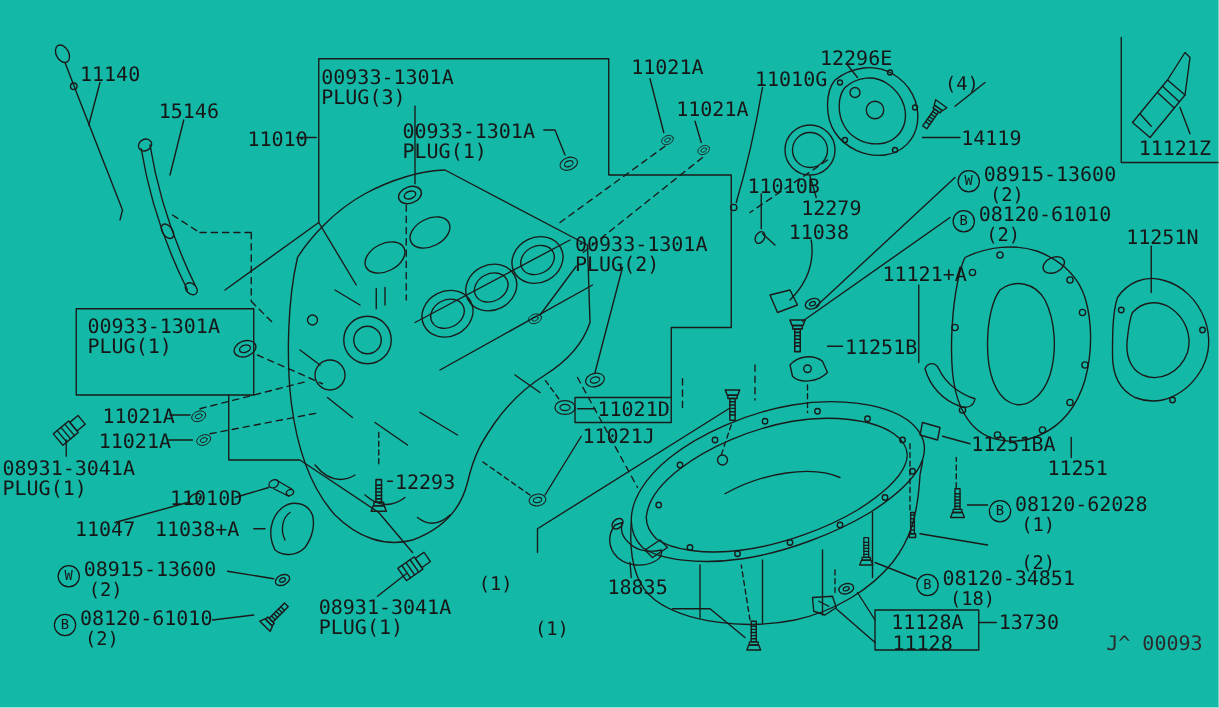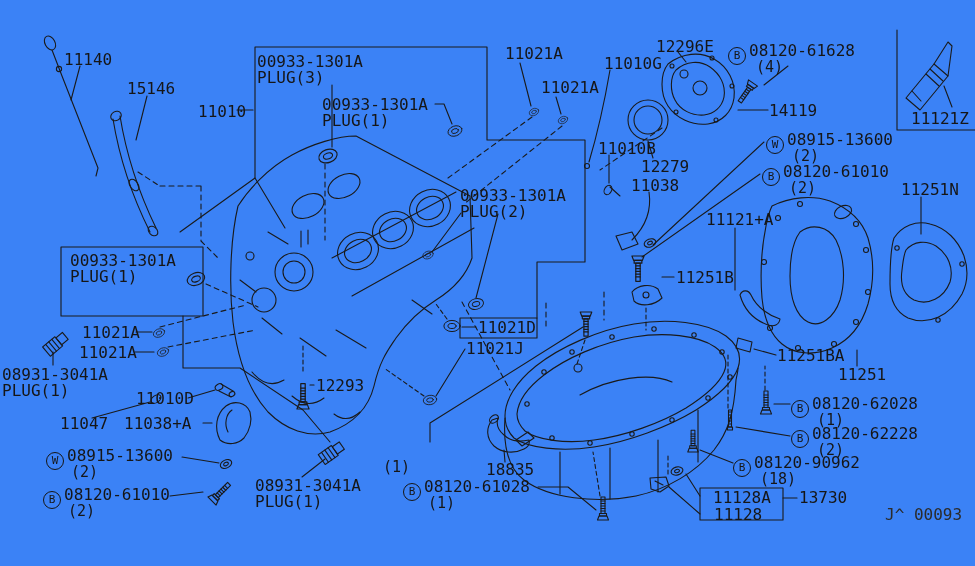--- a/index.html
+++ b/index.html
@@ -1,16 +1,16 @@
 <!DOCTYPE html>
 <html><head>
 <meta charset="utf-8">
 <style>
   html,body{margin:0;padding:0;background:#fff;}
-  .stage{position:relative;width:975px;height:566px;background:#3b82f6;overflow:hidden;
+  .stage{position:relative;width:975px;height:566px;background:#14b8a6;overflow:hidden;
          font-family:"DejaVu Sans Mono",monospace;color:#161616;}
   .stage svg{position:absolute;left:0;top:0;}
   .lbl{position:absolute;font-size:16px;line-height:17px;letter-spacing:0;white-space:nowrap;
        font-family:"DejaVu Sans Mono",monospace;color:#161616;}
   .qty{font-size:15px;}
   .circ{display:inline-flex;align-items:center;justify-content:center;
         width:16px;height:16px;border:1.3px solid #161616;border-radius:50%;
         font-size:11px;line-height:11px;margin-right:3px;vertical-align:-3px;}
   .footer{font-size:16px;color:#2b2b2b;}
 </style>
@@ -284,21 +284,20 @@
 <div class="lbl" style="left:257px;top:53px">00933-1301A</div>
 <div class="lbl" style="left:257px;top:69px">PLUG(3)</div>
 <div class="lbl" style="left:322px;top:96px">00933-1301A</div>
 <div class="lbl" style="left:322px;top:112px">PLUG(1)</div>
 
 <div class="lbl" style="left:505px;top:45px">11021A</div>
 <div class="lbl" style="left:541px;top:79px">11021A</div>
 <div class="lbl" style="left:604px;top:55px">11010G</div>
 <div class="lbl" style="left:656px;top:38px">12296E</div>
 
-<div class="lbl" style="left:728px;top:42px"><span class="circ">B</span><span>08120-61628</span></div>
 <div class="lbl qty" style="left:756px;top:59px">(4)</div>
 
 <div class="lbl" style="left:769px;top:102px">14119</div>
 <div class="lbl" style="left:911px;top:110px">11121Z</div>
 <div class="lbl" style="left:598px;top:140px">11010B</div>
 <div class="lbl" style="left:641px;top:158px">12279</div>
 <div class="lbl" style="left:631px;top:177px">11038</div>
 
 <div class="lbl" style="left:766px;top:131px"><span class="circ">W</span><span>08915-13600</span></div>
 <div class="lbl qty" style="left:792px;top:148px">(2)</div>
@@ -332,31 +331,29 @@
 <div class="lbl qty" style="left:68px;top:503px">(2)</div>
 
 <div class="lbl" style="left:316px;top:377px">12293</div>
 <div class="lbl" style="left:255px;top:477px">08931-3041A</div>
 <div class="lbl" style="left:255px;top:493px">PLUG(1)</div>
 
 <div class="lbl qty" style="left:383px;top:459px">(1)</div>
 
 <div class="lbl" style="left:486px;top:461px">18835</div>
 
-<div class="lbl" style="left:403px;top:478px"><span class="circ">B</span><span>08120-61028</span></div>
 <div class="lbl qty" style="left:428px;top:495px">(1)</div>
 
 <div class="lbl" style="left:478px;top:319px">11021D</div>
 <div class="lbl" style="left:466px;top:340px">11021J</div>
 
 <div class="lbl" style="left:791px;top:395px"><span class="circ">B</span><span>08120-62028</span></div>
 <div class="lbl qty" style="left:817px;top:412px">(1)</div>
-<div class="lbl" style="left:791px;top:425px"><span class="circ">B</span><span>08120-62228</span></div>
 <div class="lbl qty" style="left:817px;top:442px">(2)</div>
-<div class="lbl" style="left:733px;top:454px"><span class="circ">B</span><span>08120-90962</span></div>
+<div class="lbl" style="left:733px;top:454px"><span class="circ">B</span><span>08120-34851</span></div>
 <div class="lbl qty" style="left:760px;top:471px">(18)</div>
 
 <div class="lbl" style="left:713px;top:489px">11128A</div>
 <div class="lbl" style="left:799px;top:489px">13730</div>
 <div class="lbl" style="left:714px;top:506px">11128</div>
 
 <div class="lbl footer" style="left:885px;top:506px">J^ 00093</div>
 
 </div>
 

